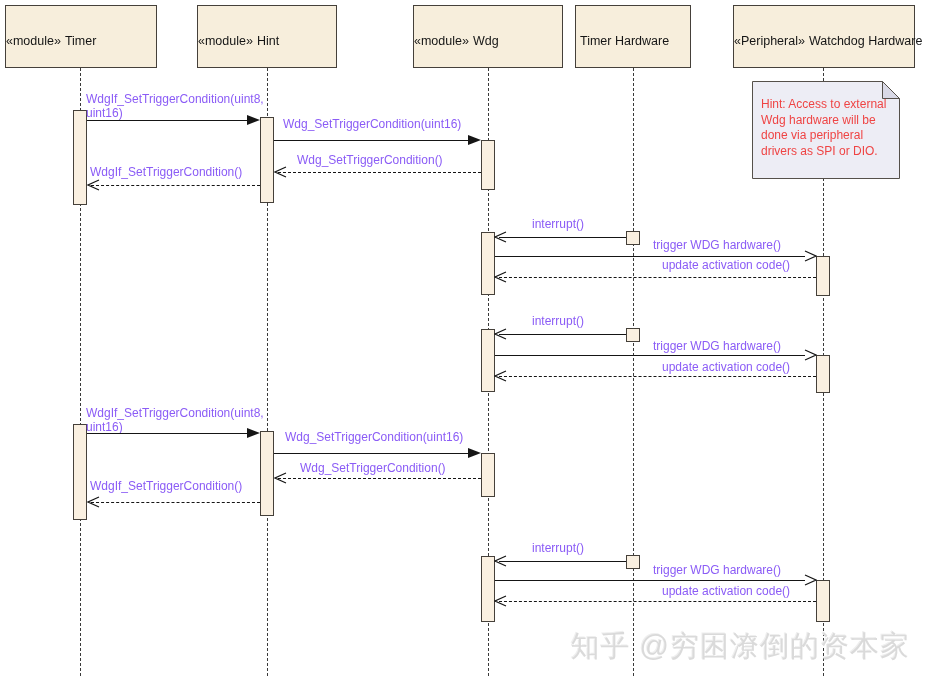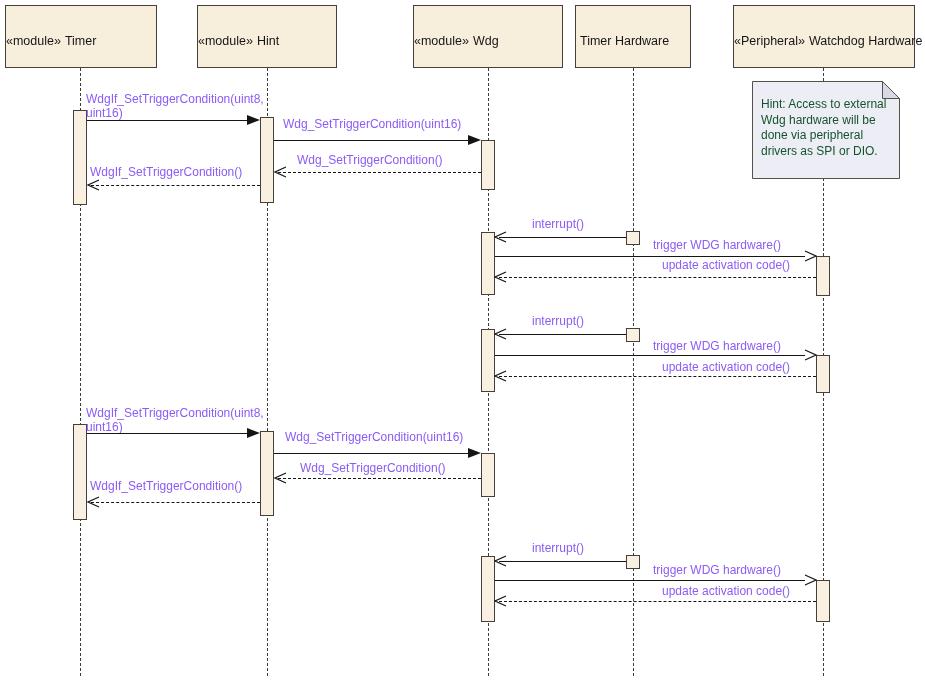--- a/index.html
+++ b/index.html
@@ -27,21 +27,21 @@
   .mlabel{position:absolute;font-size:12px;line-height:14px;white-space:nowrap;color:#8b5cf6;}
   
   .headf{position:absolute;width:0;height:0;border-top:5px solid transparent;border-bottom:5px solid transparent;border-left:13px solid #151515;}
   
   .ohead{position:absolute;width:13px;height:12px;}
   .ohead svg{display:block;}
   
   .note{position:absolute;left:752px;top:81px;width:148px;height:98px;}
   .note-text{
     position:absolute;left:9px;top:16px;width:132px;
-    font-size:12px;line-height:15.5px;white-space:pre-line;color:#14532d;
+    font-size:12px;line-height:15.5px;white-space:pre-line;color:#ef4444;
   }
   
   .watermark{
     position:absolute;left:470px;top:627px;width:440px;text-align:right;
     font-size:29px;letter-spacing:1px;color:#dadada;
     text-shadow:1px 1px 0 #ffffff,-1px -1px 0 #efefef;
     font-family:"Liberation Sans","DejaVu Sans",sans-serif;
   }
 </style>
 </head>
@@ -222,14 +222,15 @@
     </span>
 
   <div class="mlabel" style="left:662px;top:584px">update activation code()</div>
   <div class="mline dash" style="left:499px;top:601px;width:317px"></div>
   <span class="ohead" style="left:494px;top:595px">
       <svg width="13" height="12">
         <path d="M12 1 1 6 12 11" fill="none" stroke="#151515" stroke-width="1.2"></path>
       </svg>
     </span>
 
+  <div class="watermark">知乎 @穷困潦倒的资本家</div>
 
 </div>
 
 </body></html>

